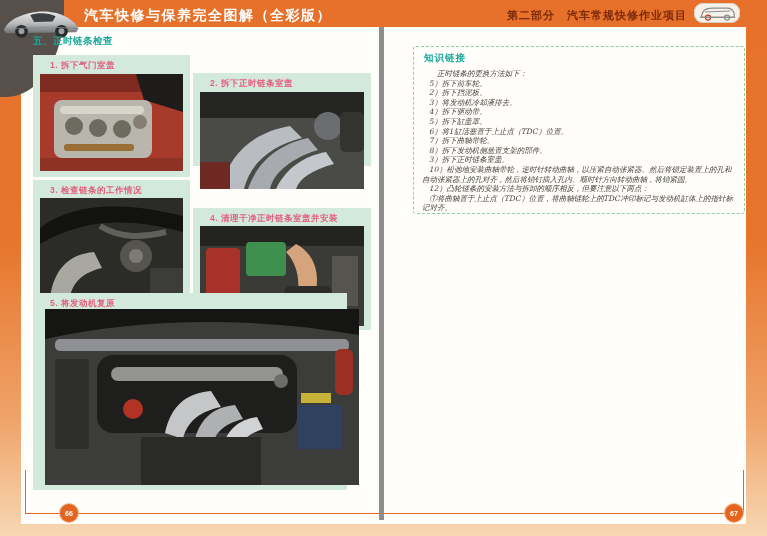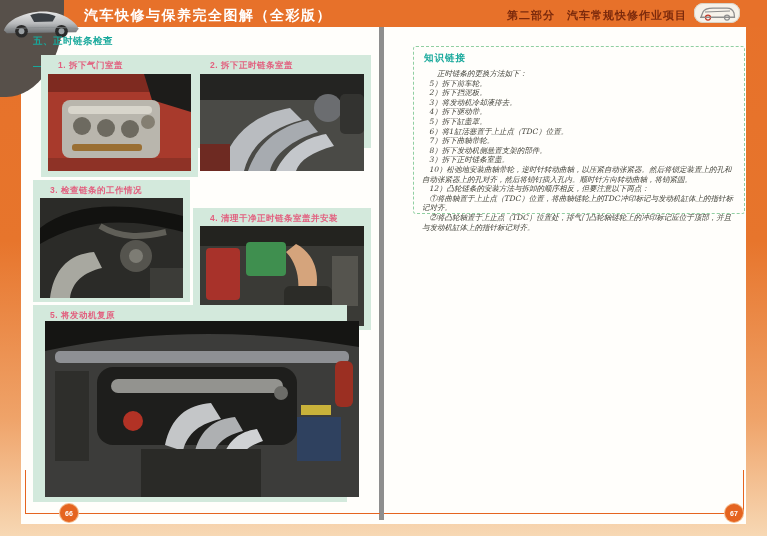--- a/index.html
+++ b/index.html
@@ -14,25 +14,25 @@
                 border-radius:9px;box-shadow:0 0 0 1px #d8d2c6 inset;display:flex;align-items:center;justify-content:center;}
   
   .page-white{position:absolute;left:21px;top:27px;width:725px;height:497px;background:#fffefb;}
   .spine{position:absolute;left:379px;top:0;width:5px;height:520px;background:#8e8e8e;}
   .corner-blob{position:absolute;left:0;top:0;width:64px;height:97px;background:#57504a;border-radius:0 0 90% 0;}
   .car-art{position:absolute;left:2px;top:2px;width:78px;height:40px;}
   
   .section-title{position:absolute;left:33px;top:35px;color:#17a89b;font-size:9.5px;font-weight:bold;
                  letter-spacing:0.5px;border-bottom:1px solid #17a89b;padding-bottom:18px;}
   .panel{position:absolute;background:#d3e9dc;}
-  .panel-1{left:41px;top:55px;width:157px;height:122px;}
-  .panel-2{left:193px;top:55px;width:178px;height:93px;}
+  .panel-1{left:33px;top:55px;width:157px;height:122px;}
+  .panel-2{left:193px;top:73px;width:178px;height:93px;}
   .panel-3{left:33px;top:180px;width:157px;height:122px;}
   .panel-4{left:193px;top:180px;width:178px;height:122px;margin-top:28px;}
-  .panel-5{left:33px;top:305px;width:314px;height:197px;text-decoration:underline;}
+  .panel-5{left:33px;top:293px;width:314px;height:197px;text-decoration:underline;}
   .step-label{position:absolute;left:0;top:5px;width:100%;box-sizing:border-box;padding-left:17px;
               color:#e2607f;font-size:8.5px;font-weight:bold;letter-spacing:0.5px;white-space:nowrap;}
   .photo{position:absolute;overflow:hidden;background:#333;}
   .photo-a{left:7px;top:19px;width:143px;height:97px;}
   .photo-b{left:7px;top:19px;width:164px;height:97px;}
   .photo-c{left:7px;top:18px;width:143px;height:100px;}
   .photo-d{left:7px;top:18px;width:164px;height:100px;}
   .photo-e{left:12px;top:16px;width:314px;height:176px;}
   .photo svg{display:block;width:100%;height:100%;}
   
@@ -196,21 +196,20 @@
       <p>3）将发动机冷却液排去。</p>
       <p>4）拆下驱动带。</p>
       <p>5）拆下缸盖罩。</p>
       <p>6）将1缸活塞置于上止点（TDC）位置。</p>
       <p>7）拆下曲轴带轮。</p>
       <p>8）拆下发动机侧悬置支架的部件。</p>
       <p>3）拆下正时链条室盖。</p>
       <p>10）松弛地安装曲轴带轮，逆时针转动曲轴，以压紧自动张紧器。然后将锁定装置上的孔和自动张紧器上的孔对齐，然后将销钉插入孔内。顺时针方向转动曲轴，将销紧固。</p>
       <p>12）凸轮链条的安装方法与拆卸的顺序相反，但要注意以下两点：</p>
       <p>①将曲轴置于上止点（TDC）位置，将曲轴链轮上的TDC冲印标记与发动机缸体上的指针标记对齐。</p>
-      <p>②将凸轮轴置于上止点（TDC）位置处，排气门凸轮轴链轮上的冲印标记应位于顶部，并且与发动机缸体上的指针标记对齐。</p>
     </div>
   </div>
 
   <div class="rule-h left"></div>
   <div class="rule-h right"></div>
   <div class="rule-v left"></div>
   <div class="rule-v right"></div>
   <div class="pagenum left">66</div>
   <div class="pagenum right">67</div>
 

